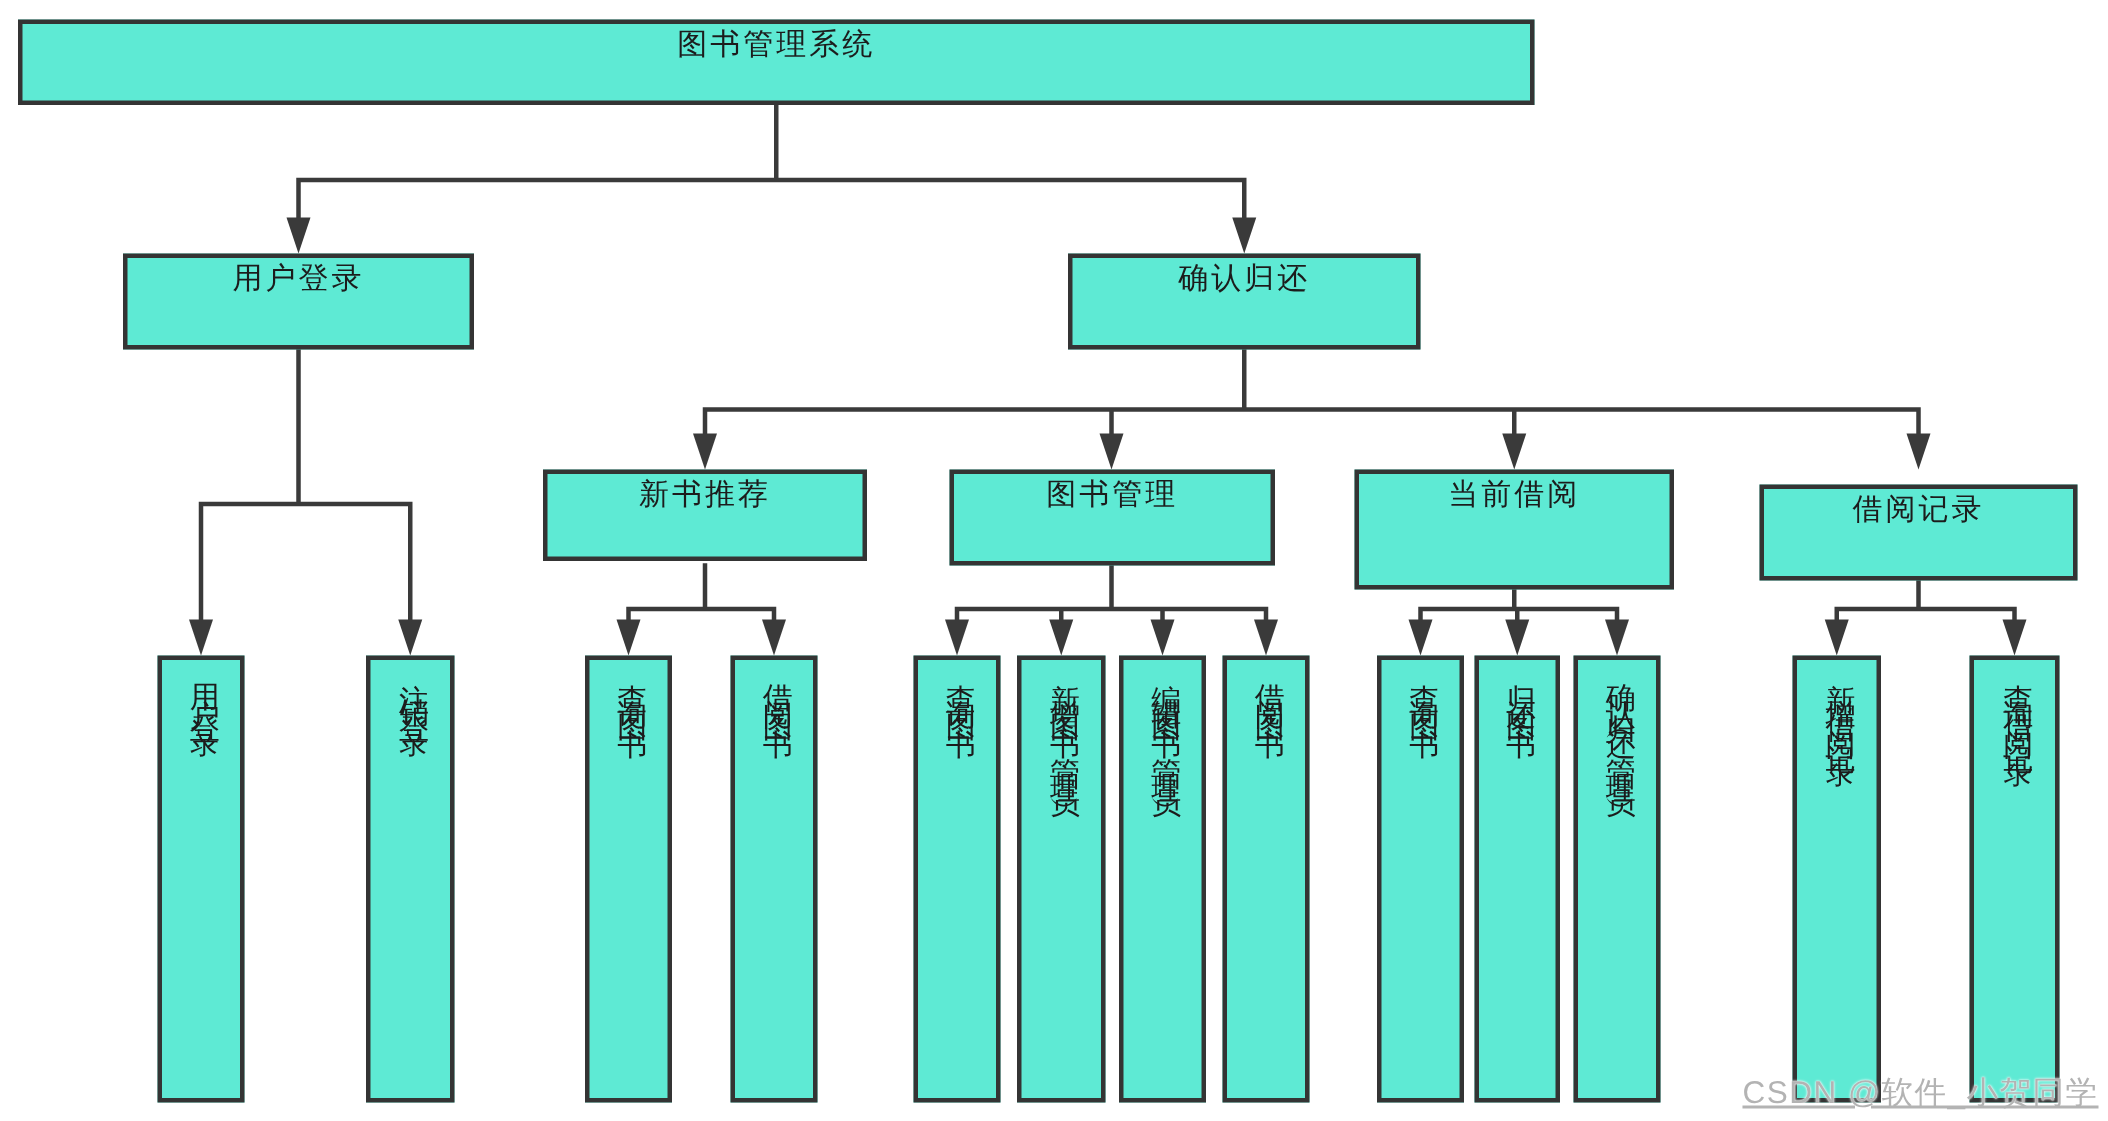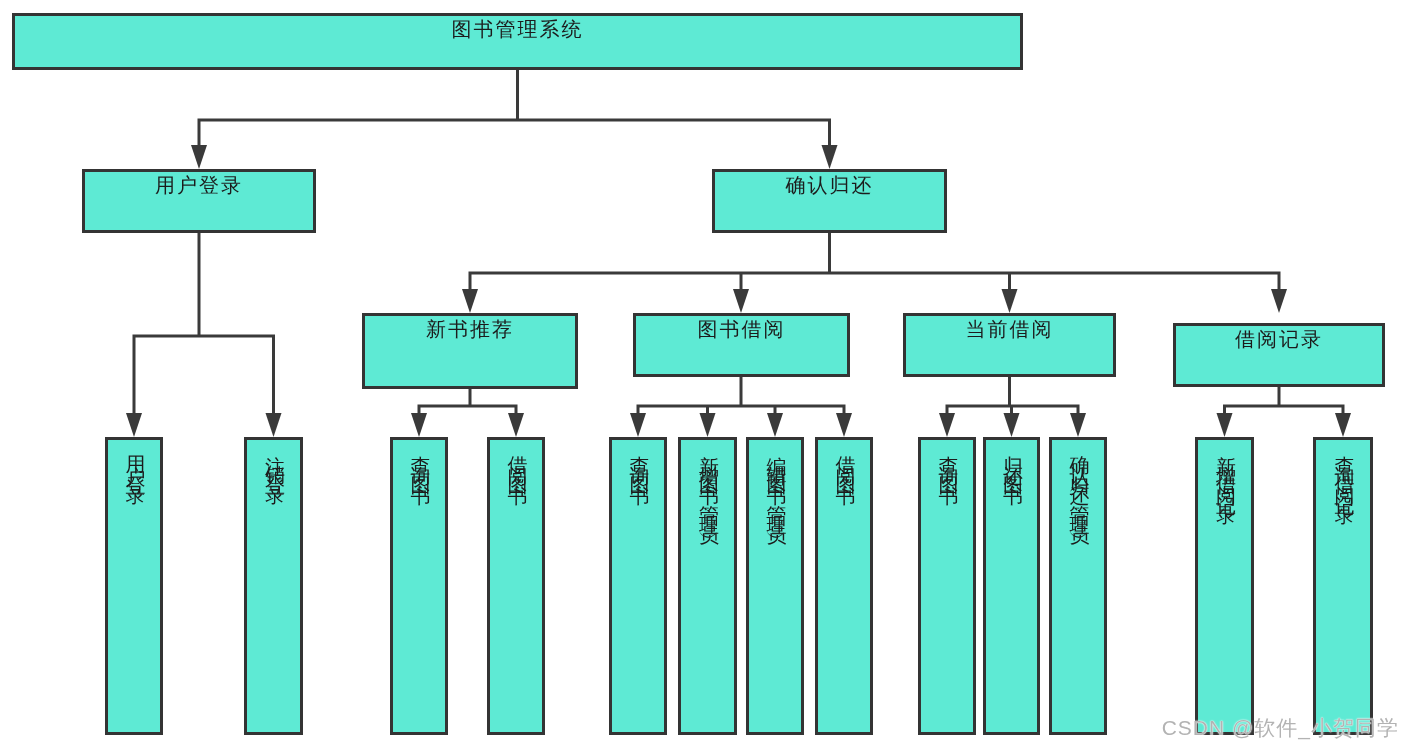--- a/index.html
+++ b/index.html
@@ -34,20 +34,21 @@
   }
   .watermark{
     position:absolute;
     right:6px;bottom:5px;
     font-size:21px;
     color:#b3b3b3;
     letter-spacing:1px;
     text-shadow:0 0 2px #ffffff,0 0 1px #ffffff;
     z-index:2;
     white-space:nowrap;
+    text-decoration:underline;
   }
 </style>
 </head>
 <body>
 
 <div class="stage">
 
   <svg class="connectors" width="1405" height="747" viewBox="0 0 1405 747">
     <path fill="none" stroke="#3a3a3a" stroke-width="3" stroke-linecap="square" d="
       M517.5 70 L517.5 120
@@ -110,27 +111,27 @@
     <span>图书管理系统</span>
   </div>
 
   <div class="box hbox" style="left:82px;top:169px;width:234px;height:64px;">
     <span>用户登录</span>
   </div>
   <div class="box hbox" style="left:712px;top:169px;width:235px;height:64px;">
     <span>确认归还</span>
   </div>
 
-  <div class="box hbox" style="left:362px;top:313px;width:216px;height:76px;">
+  <div class="box hbox" style="left:362px;top:313px;width:216px;height:61px;">
     <span>新书推荐</span>
   </div>
   <div class="box hbox" style="left:633px;top:313px;width:217px;height:64px;">
-    <span>图书借阅</span>
+    <span>图书管理</span>
   </div>
-  <div class="box hbox" style="left:903px;top:313px;width:213px;height:64px;">
+  <div class="box hbox" style="left:903px;top:313px;width:213px;height:80px;">
     <span>当前借阅</span>
   </div>
   <div class="box hbox" style="left:1173px;top:313px;width:212px;height:64px;margin-top:10px;">
     <span>借阅记录</span>
   </div>
 
   <div class="box vbox" style="left:105px;top:437px;width:58px;height:298px;">
     <span>用户登录</span>
   </div>
   <div class="box vbox" style="left:244px;top:437px;width:59px;height:298px;">

